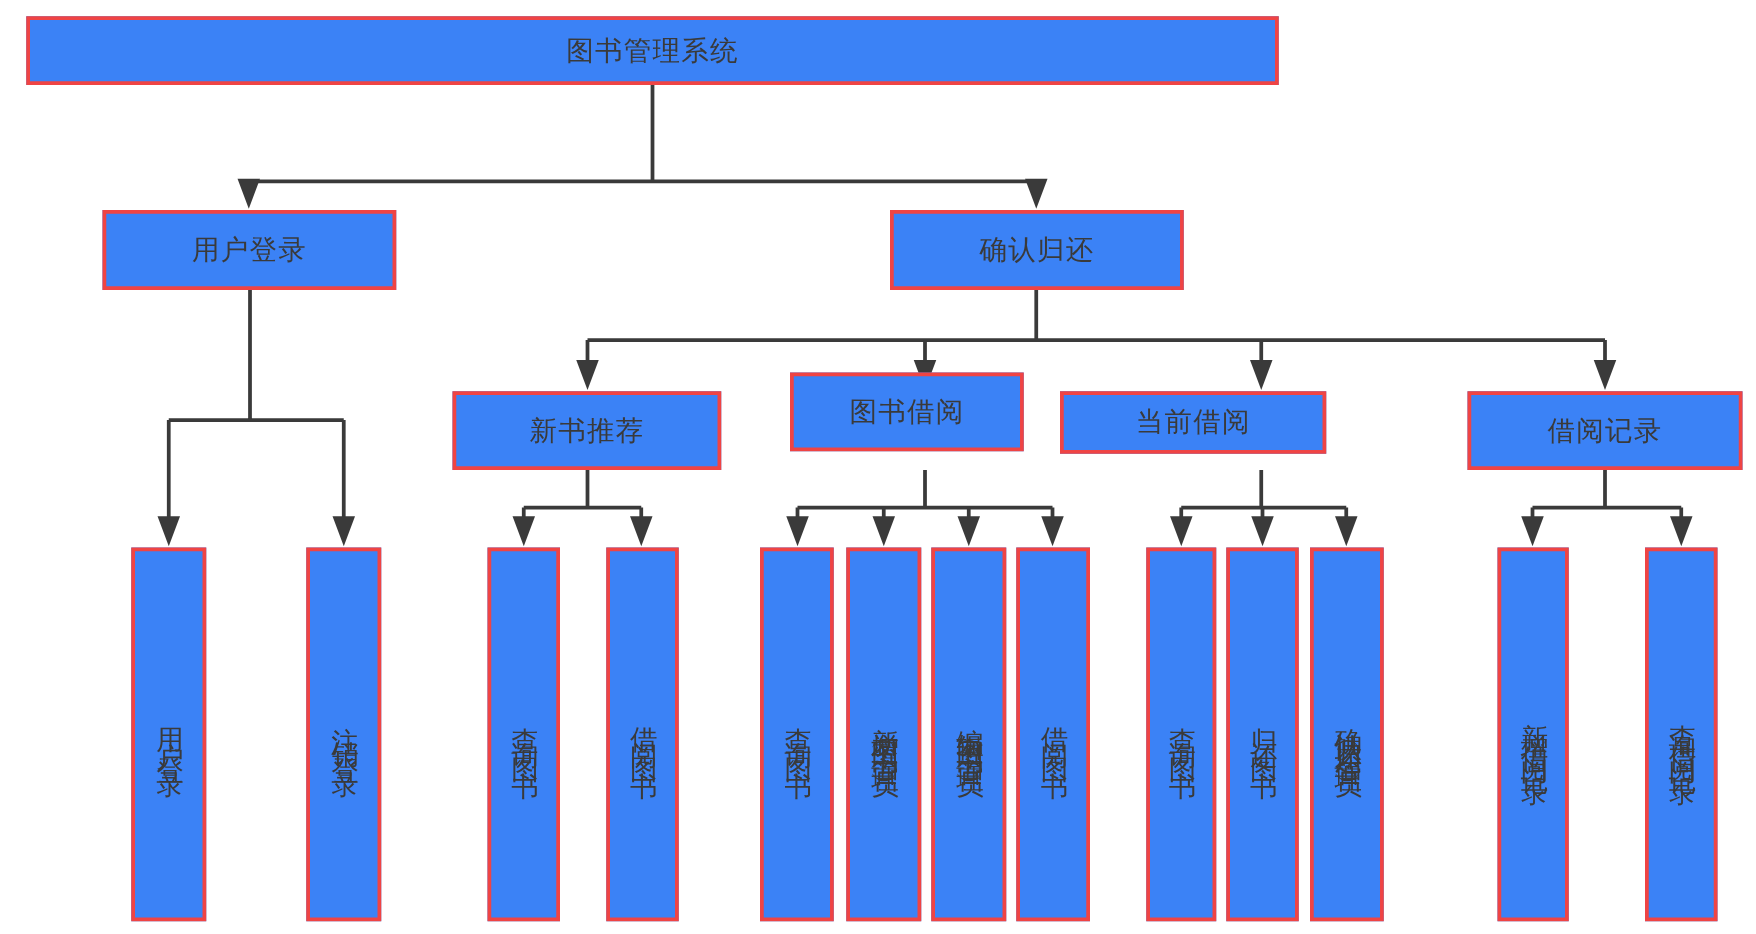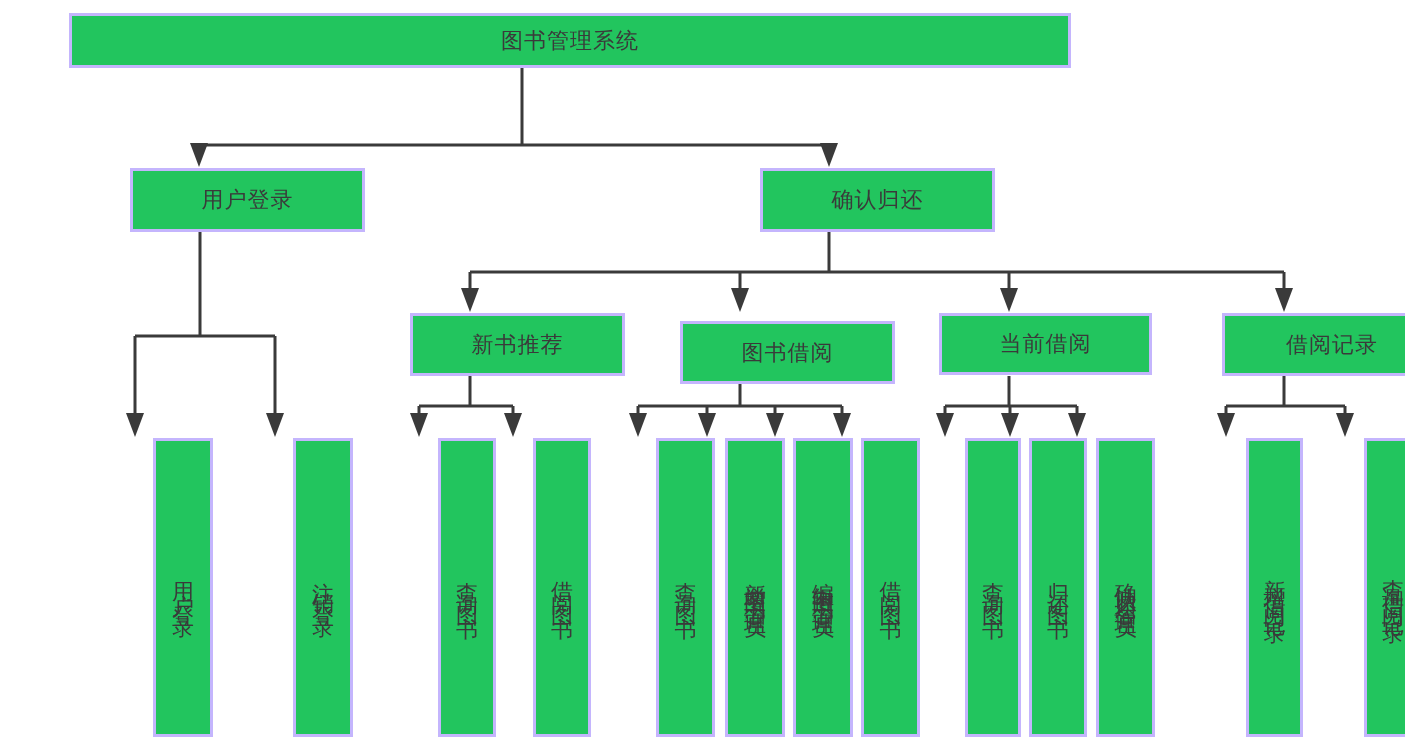--- a/index.html
+++ b/index.html
@@ -5,24 +5,23 @@
   html,body { margin:0; padding:0; background:#ffffff; }
   .canvas {
     position:relative; width:1405px; height:747px;
     background:#ffffff; overflow:hidden;
     font-family:"DejaVu Sans", sans-serif;
     color:#3a3a3a;
   }
   .wires { position:absolute; left:0; top:0; z-index:1; }
   .box {
     position:absolute; box-sizing:border-box;
-    border:3px solid #c4b5fd; background:#22c55e;
+    border:3px solid #ef4444; background:#3b82f6;
     display:flex; align-items:center; justify-content:center;
     z-index:2;
-    margin-left:48px;
   }
   .hlabel { font-size:22px; letter-spacing:1px; white-space:nowrap; }
   .vlabel {
     writing-mode:vertical-rl; text-orientation:mixed;
     font-size:22px; line-height:1; letter-spacing:12px;
   }
   .vmed  { letter-spacing:9px; }
   .vlong { letter-spacing:5px; }
   .watermark {
     position:absolute; right:6px; bottom:2px; z-index:5;
@@ -86,24 +85,24 @@
   <div class="box" style="left:82px;top:168px;width:235px;height:64px">
     <span class="hlabel">用户登录</span>
   </div>
   <div class="box" style="left:712px;top:168px;width:235px;height:64px">
     <span class="hlabel">确认归还</span>
   </div>
 
   <div class="box" style="left:362px;top:313px;width:215px;height:63px">
     <span class="hlabel">新书推荐</span>
   </div>
-  <div class="box" style="left:632px;top:321px;width:215px;height:63px">
+  <div class="box" style="left:632px;top:298px;width:187px;height:63px">
     <span class="hlabel">图书借阅</span>
   </div>
-  <div class="box" style="left:891px;top:313px;width:213px;height:62px">
+  <div class="box" style="left:848px;top:313px;width:213px;height:50px">
     <span class="hlabel">当前借阅</span>
   </div>
   <div class="box" style="left:1174px;top:313px;width:220px;height:63px">
     <span class="hlabel">借阅记录</span>
   </div>
 
   <div class="box" style="left:105px;top:438px;width:60px;height:299px">
     <span class="vlabel">用户登录</span>
   </div>
   <div class="box" style="left:245px;top:438px;width:60px;height:299px">

